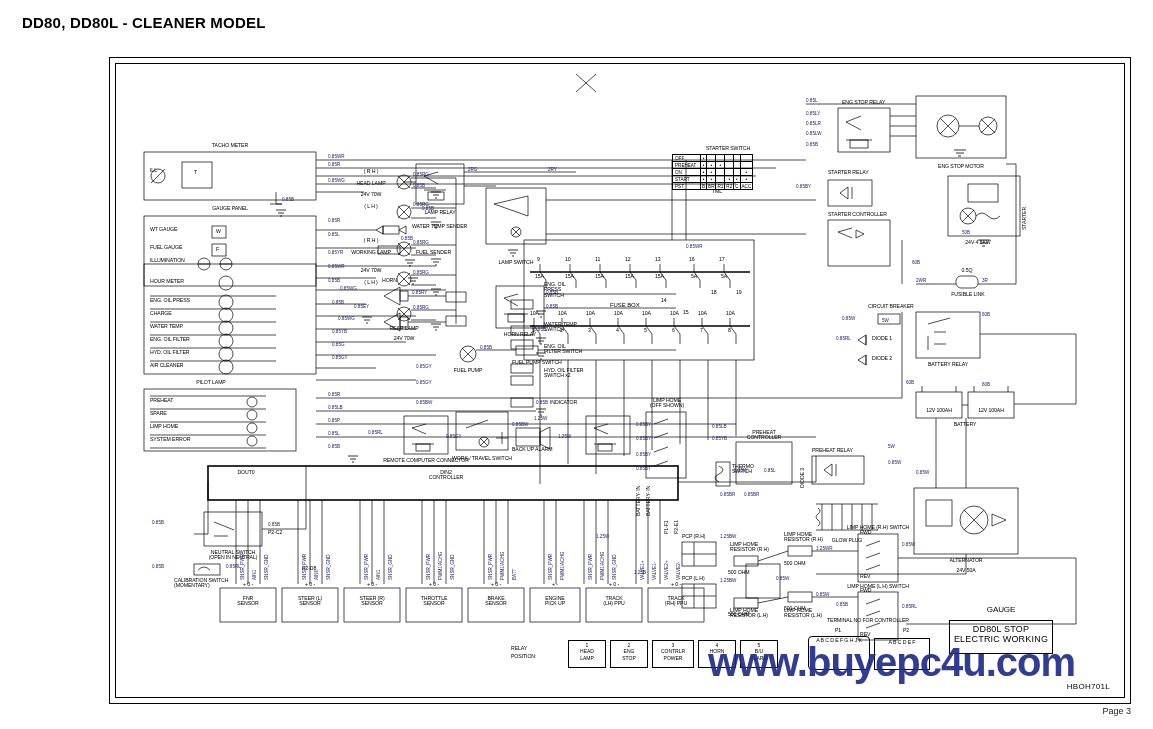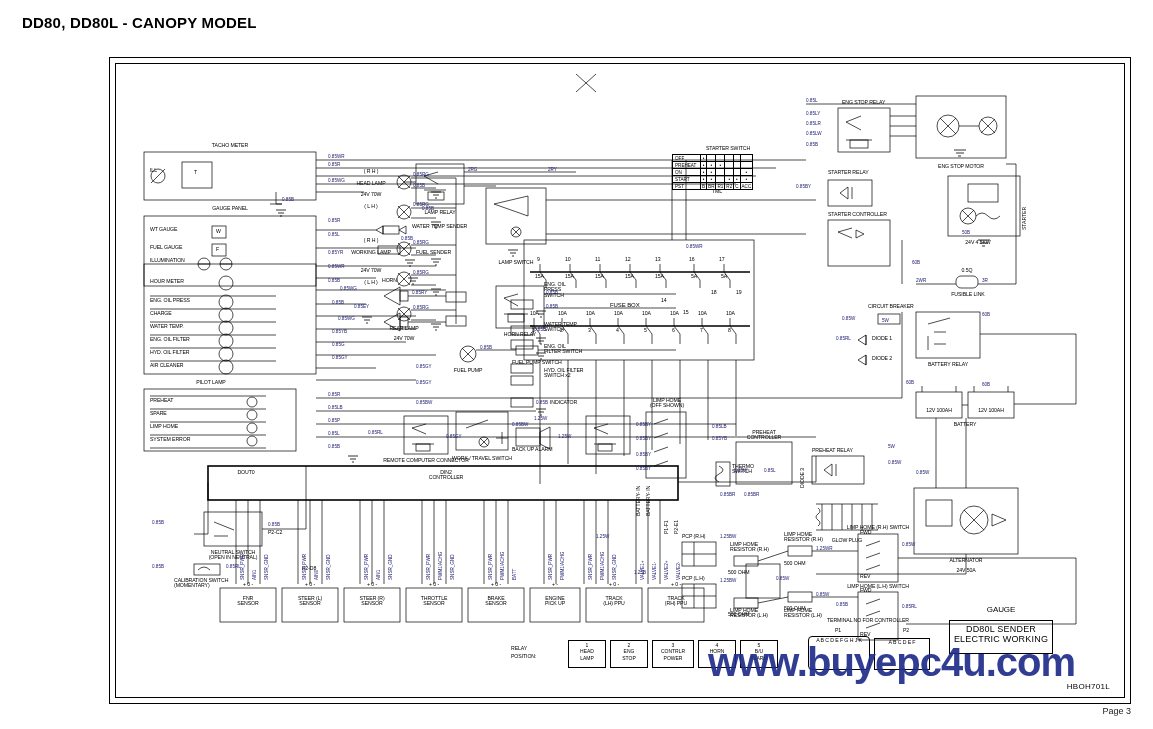--- a/index.html
+++ b/index.html
@@ -22,21 +22,21 @@
   .dwgno{position:absolute;right:14px;bottom:6px;font-size:8px;letter-spacing:.3px;}
   .relaycell{position:absolute;border:1px solid #000;box-sizing:border-box;text-align:center;font-size:5px;
              line-height:1.25;padding-top:1px;}
   table.sw{position:absolute;border-collapse:collapse;font-size:4.6px;}
   table.sw td{border:.7px solid #000;height:6px;padding:0 1px;text-align:center;}
   table.sw td.rh{text-align:left;min-width:24px;padding-left:2px;}
 </style>
 </head>
 <body>
 
-<div class="page-title">DD80, DD80L - CANOPY MODEL</div>
+<div class="page-title">DD80, DD80L - CLEANER MODEL</div>
 <div class="page-num">Page 3</div>
 
 <div class="sheet">
   <div class="inner">
 
   <svg width="1008" height="633" viewBox="0 0 1008 633">
     <g stroke="#000" fill="none" stroke-width="0.7">
 
       <path d="M460 10 L480 28 M480 10 L460 28"></path>
 
@@ -608,21 +608,21 @@
   <div class="lbl c" style="left:752px;top:554px;">TERMINAL NO FOR CONTROLLER</div>
   <div class="lbl c" style="left:722px;top:564px;">P1</div>
   <div class="lbl c" style="left:790px;top:564px;">P2</div>
   <div class="box" style="left:692px;top:572px;width:62px;height:34px;border-radius:4px;"></div>
   <div class="lbl c" style="left:723px;top:574px;">A B C D E   F G H J K</div>
   <div class="box" style="left:758px;top:574px;width:56px;height:32px;"></div>
   <div class="lbl c" style="left:786px;top:576px;">A B C   D E F</div>
 
   <div class="lbl c" style="left:885px;top:542px;font-size:8px;">GAUGE</div>
   <div class="titleblock" style="left:833px;top:556px;width:104px;height:34px;padding-top:3px;">
-    <div class="tb-line">DD80L SENDER</div>
+    <div class="tb-line">DD80L STOP</div>
     <div class="tb-line">ELECTRIC WORKING</div>
   </div>
   <div class="dwgno">HBOH701L</div>
 
   <div class="w" style="left:212px;top:90px;">0.85WR</div>
   <div class="w" style="left:212px;top:98px;">0.85R</div>
   <div class="w" style="left:212px;top:114px;">0.85WG</div>
   <div class="w" style="left:166px;top:133px;">0.85B</div>
   <div class="w" style="left:212px;top:154px;">0.85R</div>
   <div class="w" style="left:212px;top:168px;">0.85L</div>

